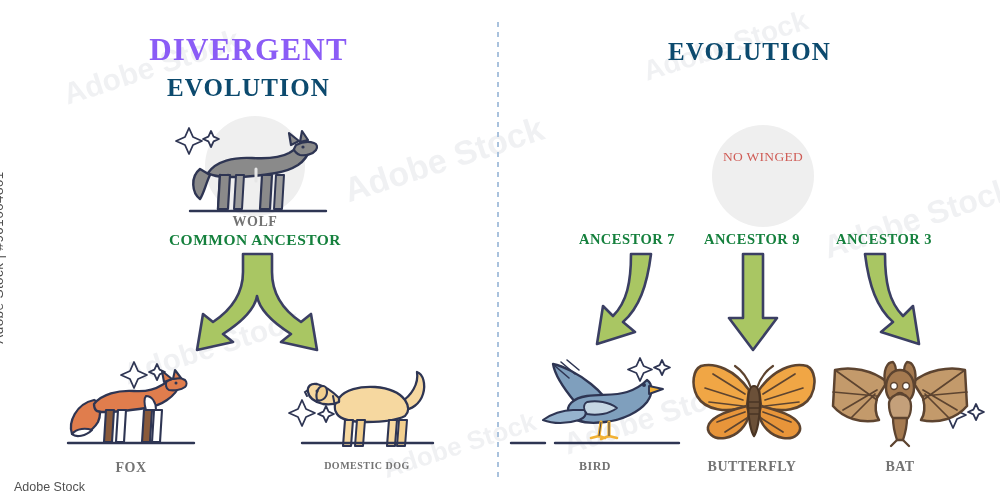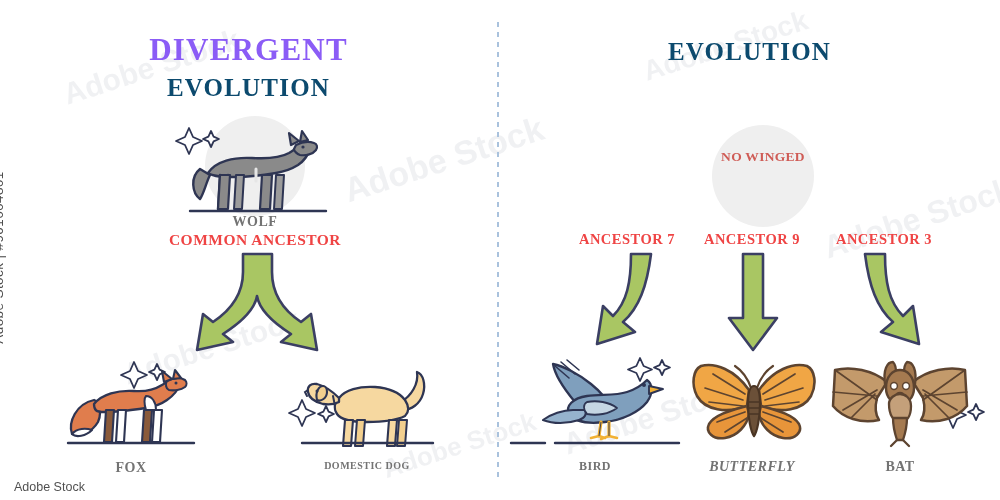--- a/index.html
+++ b/index.html
@@ -67,26 +67,26 @@
   }
 
   
   .lbl {
     position:absolute; text-align:center;
     font-weight:700; letter-spacing:.5px;
     white-space:nowrap;
     transform:translateX(-50%);
   }
   .lbl-red   { color:#737373; }
-  .lbl-navy  { color:#ef4444; }
+  .lbl-navy  { color:#15803d; }
 
   .redcircle-text {
     position:absolute; text-align:right;
     transform:translateX(-50%);
-    color:#cf5c56; font-weight:700; font-size:13.5px;
+    color:#cf5c56; font-weight:400; font-size:13.5px;
     line-height:17px; letter-spacing:.3px; white-space:nowrap;
   }
 
   .blob {
     position:absolute; border-radius:50%;
     background:#efefef;
   }
 
   svg { position:absolute; overflow:visible; }
   .ground { stroke:#2e3553; stroke-width:2.4; stroke-linecap:round; }
@@ -310,21 +310,21 @@
 
       <path d="M70 48 C84 52 102 56 108 66 C112 74 104 82 92 80 C80 78 70 68 68 56 Z" fill="#e8953a" stroke="#5d4430" stroke-width="2.5" stroke-linejoin="round"></path>
 
       <path d="M54 36 L22 16 M52 42 L14 30 M52 48 L18 44 M54 54 L26 64 M56 60 L34 74" stroke="#5d4430" stroke-width="1.7" fill="none" stroke-linecap="round"></path>
       <path d="M72 36 L104 16 M74 42 L112 30 M74 48 L108 44 M72 54 L100 64 M70 60 L92 74" stroke="#5d4430" stroke-width="1.7" fill="none" stroke-linecap="round"></path>
 
       <path d="M63 28 C67 28 69 34 69 46 C69 60 66 74 63 78 C60 74 57 60 57 46 C57 34 59 28 63 28 Z" fill="#6b5038" stroke="#4a3524" stroke-width="2.2" stroke-linejoin="round"></path>
       <path d="M58 44 L68 44 M58 50 L68 50 M58 56 L68 56" stroke="#4a3524" stroke-width="1.5" fill="none"></path>
     </svg>
 
-    <div class="lbl lbl-red" style="left:253px; top:459px; font-size:14px;font-style:italic;">BUTTERFLY</div>
+    <div class="lbl lbl-red" style="left:253px; top:459px; font-size:14px;">BUTTERFLY</div>
 
     <svg style="left:440px; top:400px;" width="46" height="34" viewBox="0 0 46 34">
       <path d="M14 2 L18 11 L27 15 L18 19 L14 28 L10 19 L1 15 L10 11 Z" fill="#ffffff" stroke="#2e3553" stroke-width="1.8" stroke-linejoin="round"></path>
       <path d="M37 4 L39.6 9.6 L45 12 L39.6 14.4 L37 20 L34.4 14.4 L29 12 L34.4 9.6 Z" fill="#ffffff" stroke="#2e3553" stroke-width="1.8" stroke-linejoin="round"></path>
     </svg>
 
     <svg style="left:330px; top:360px;" width="142" height="88" viewBox="0 0 142 88">
 
       <path d="M58 22 C44 10 22 6 6 10 L4 46 C14 58 32 64 50 60
                C46 54 46 46 48 38 Z" fill="#c39a6b" stroke="#5d4430" stroke-width="2.5" stroke-linejoin="round"></path>

